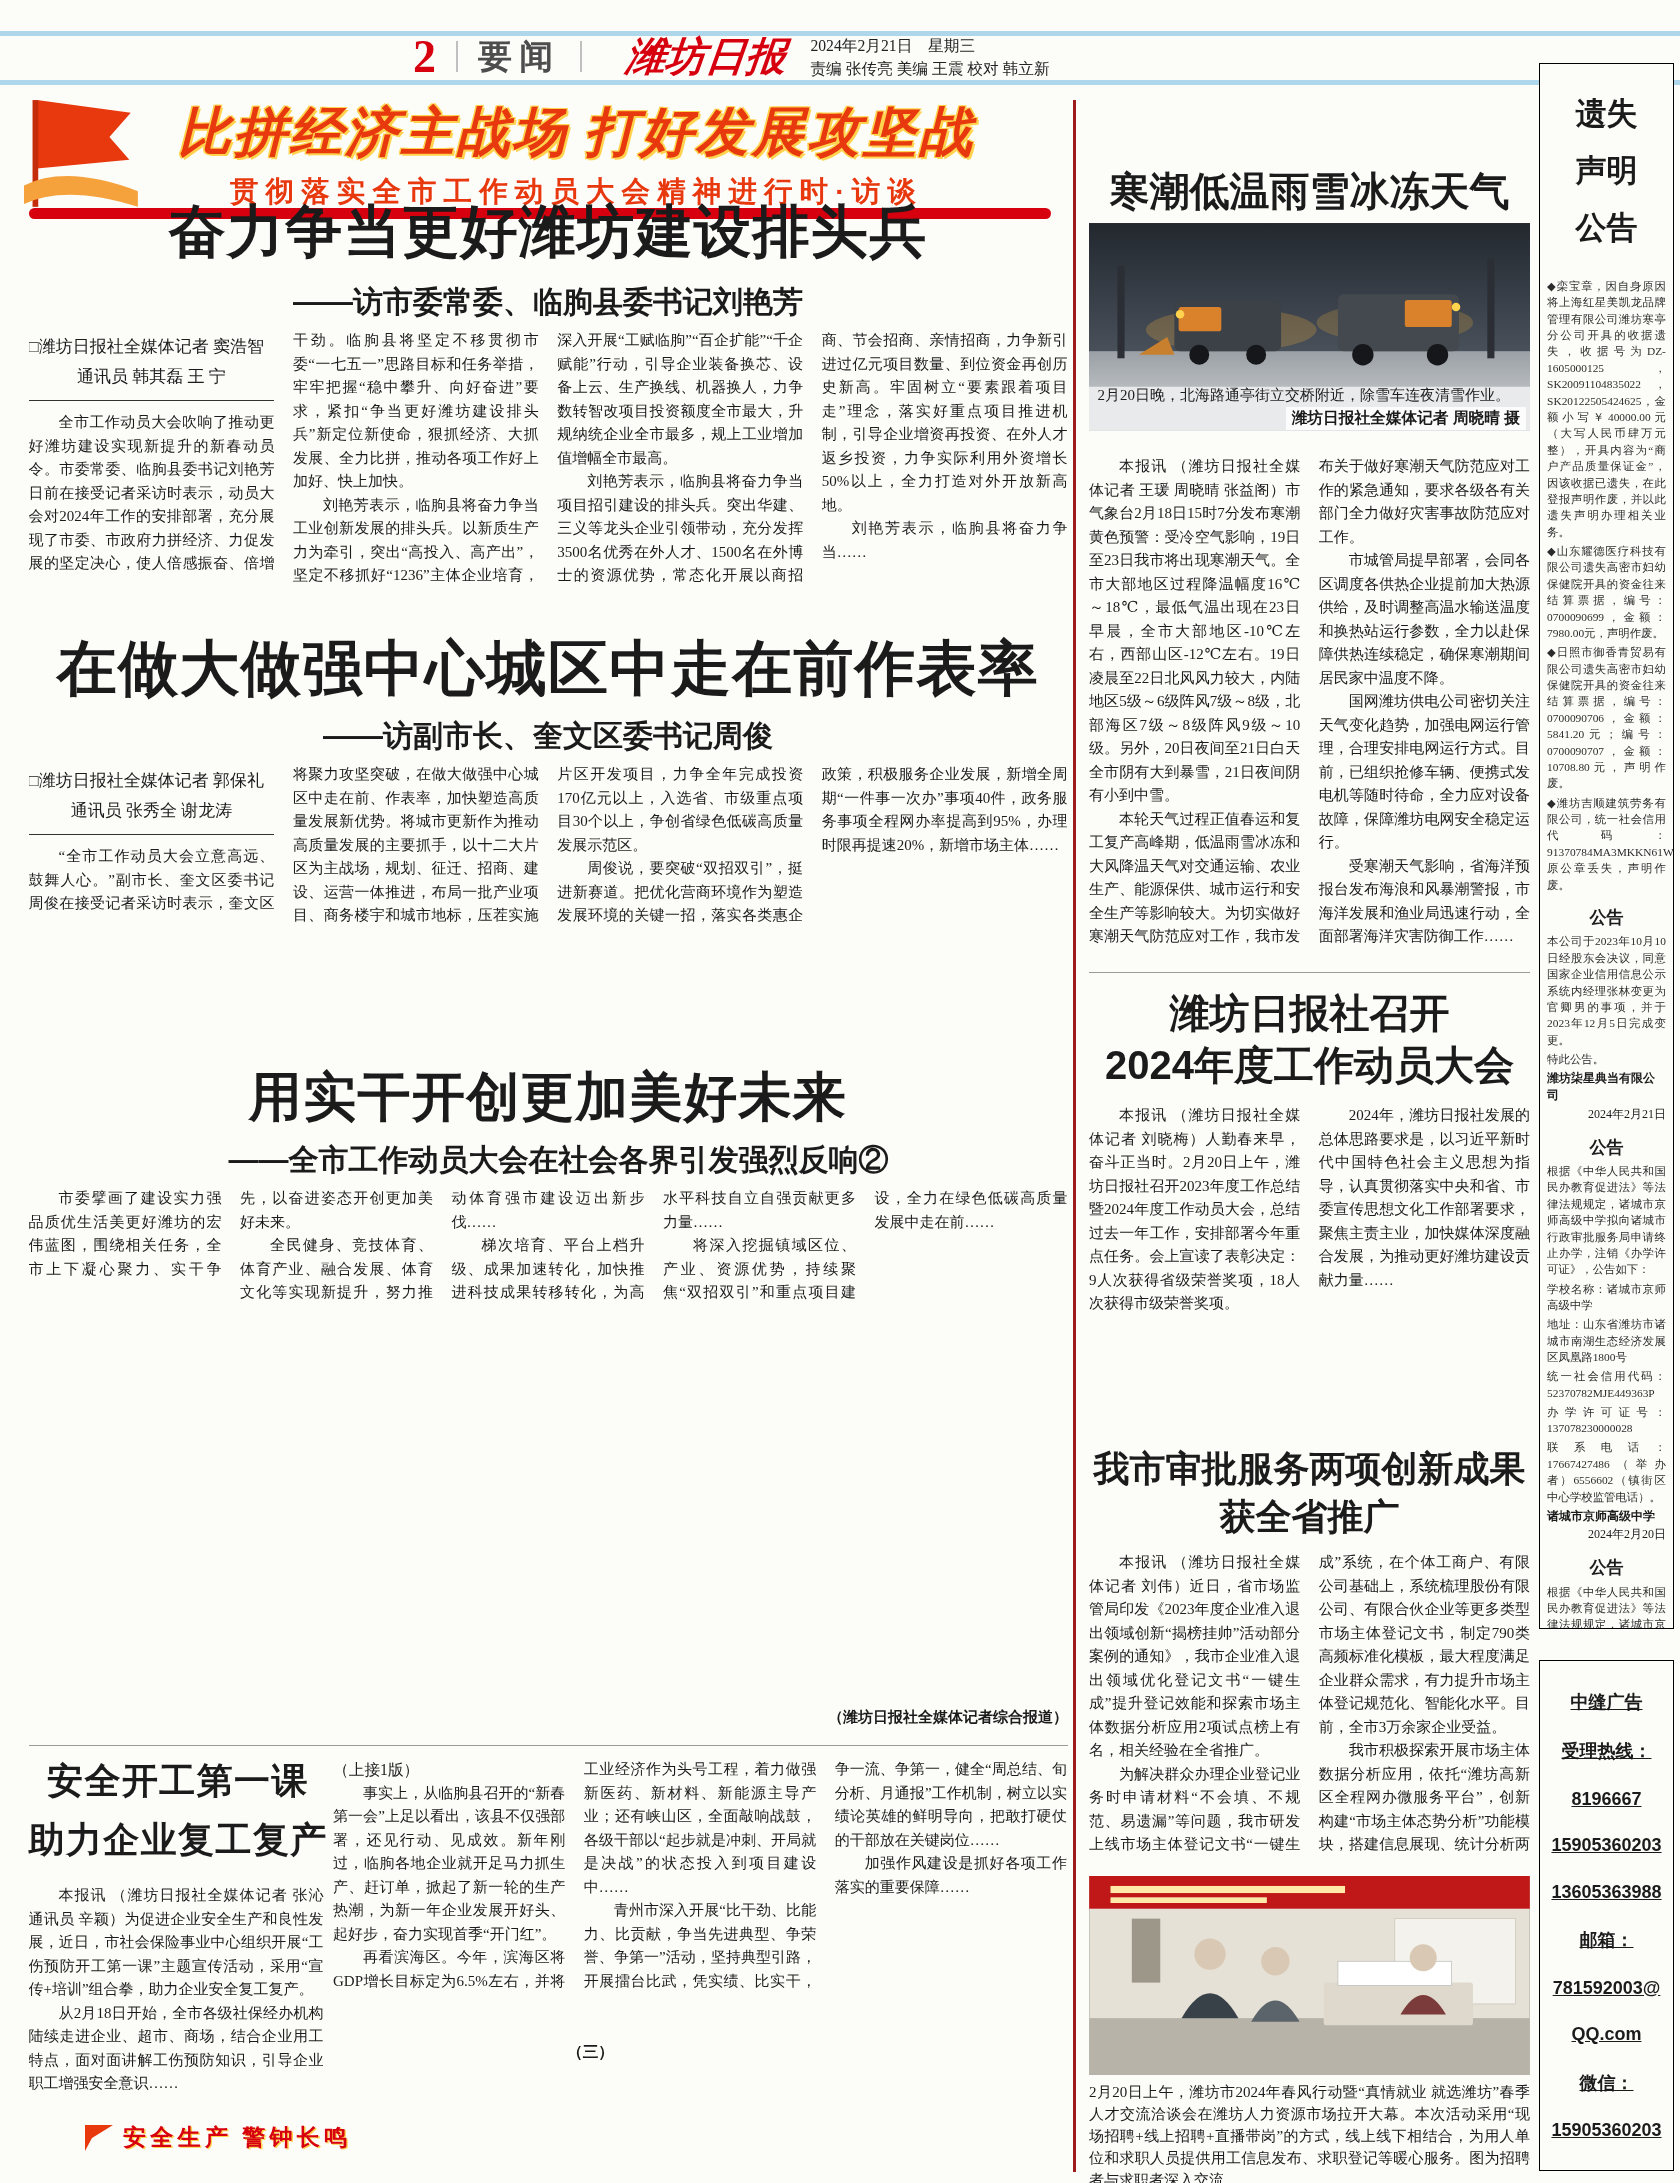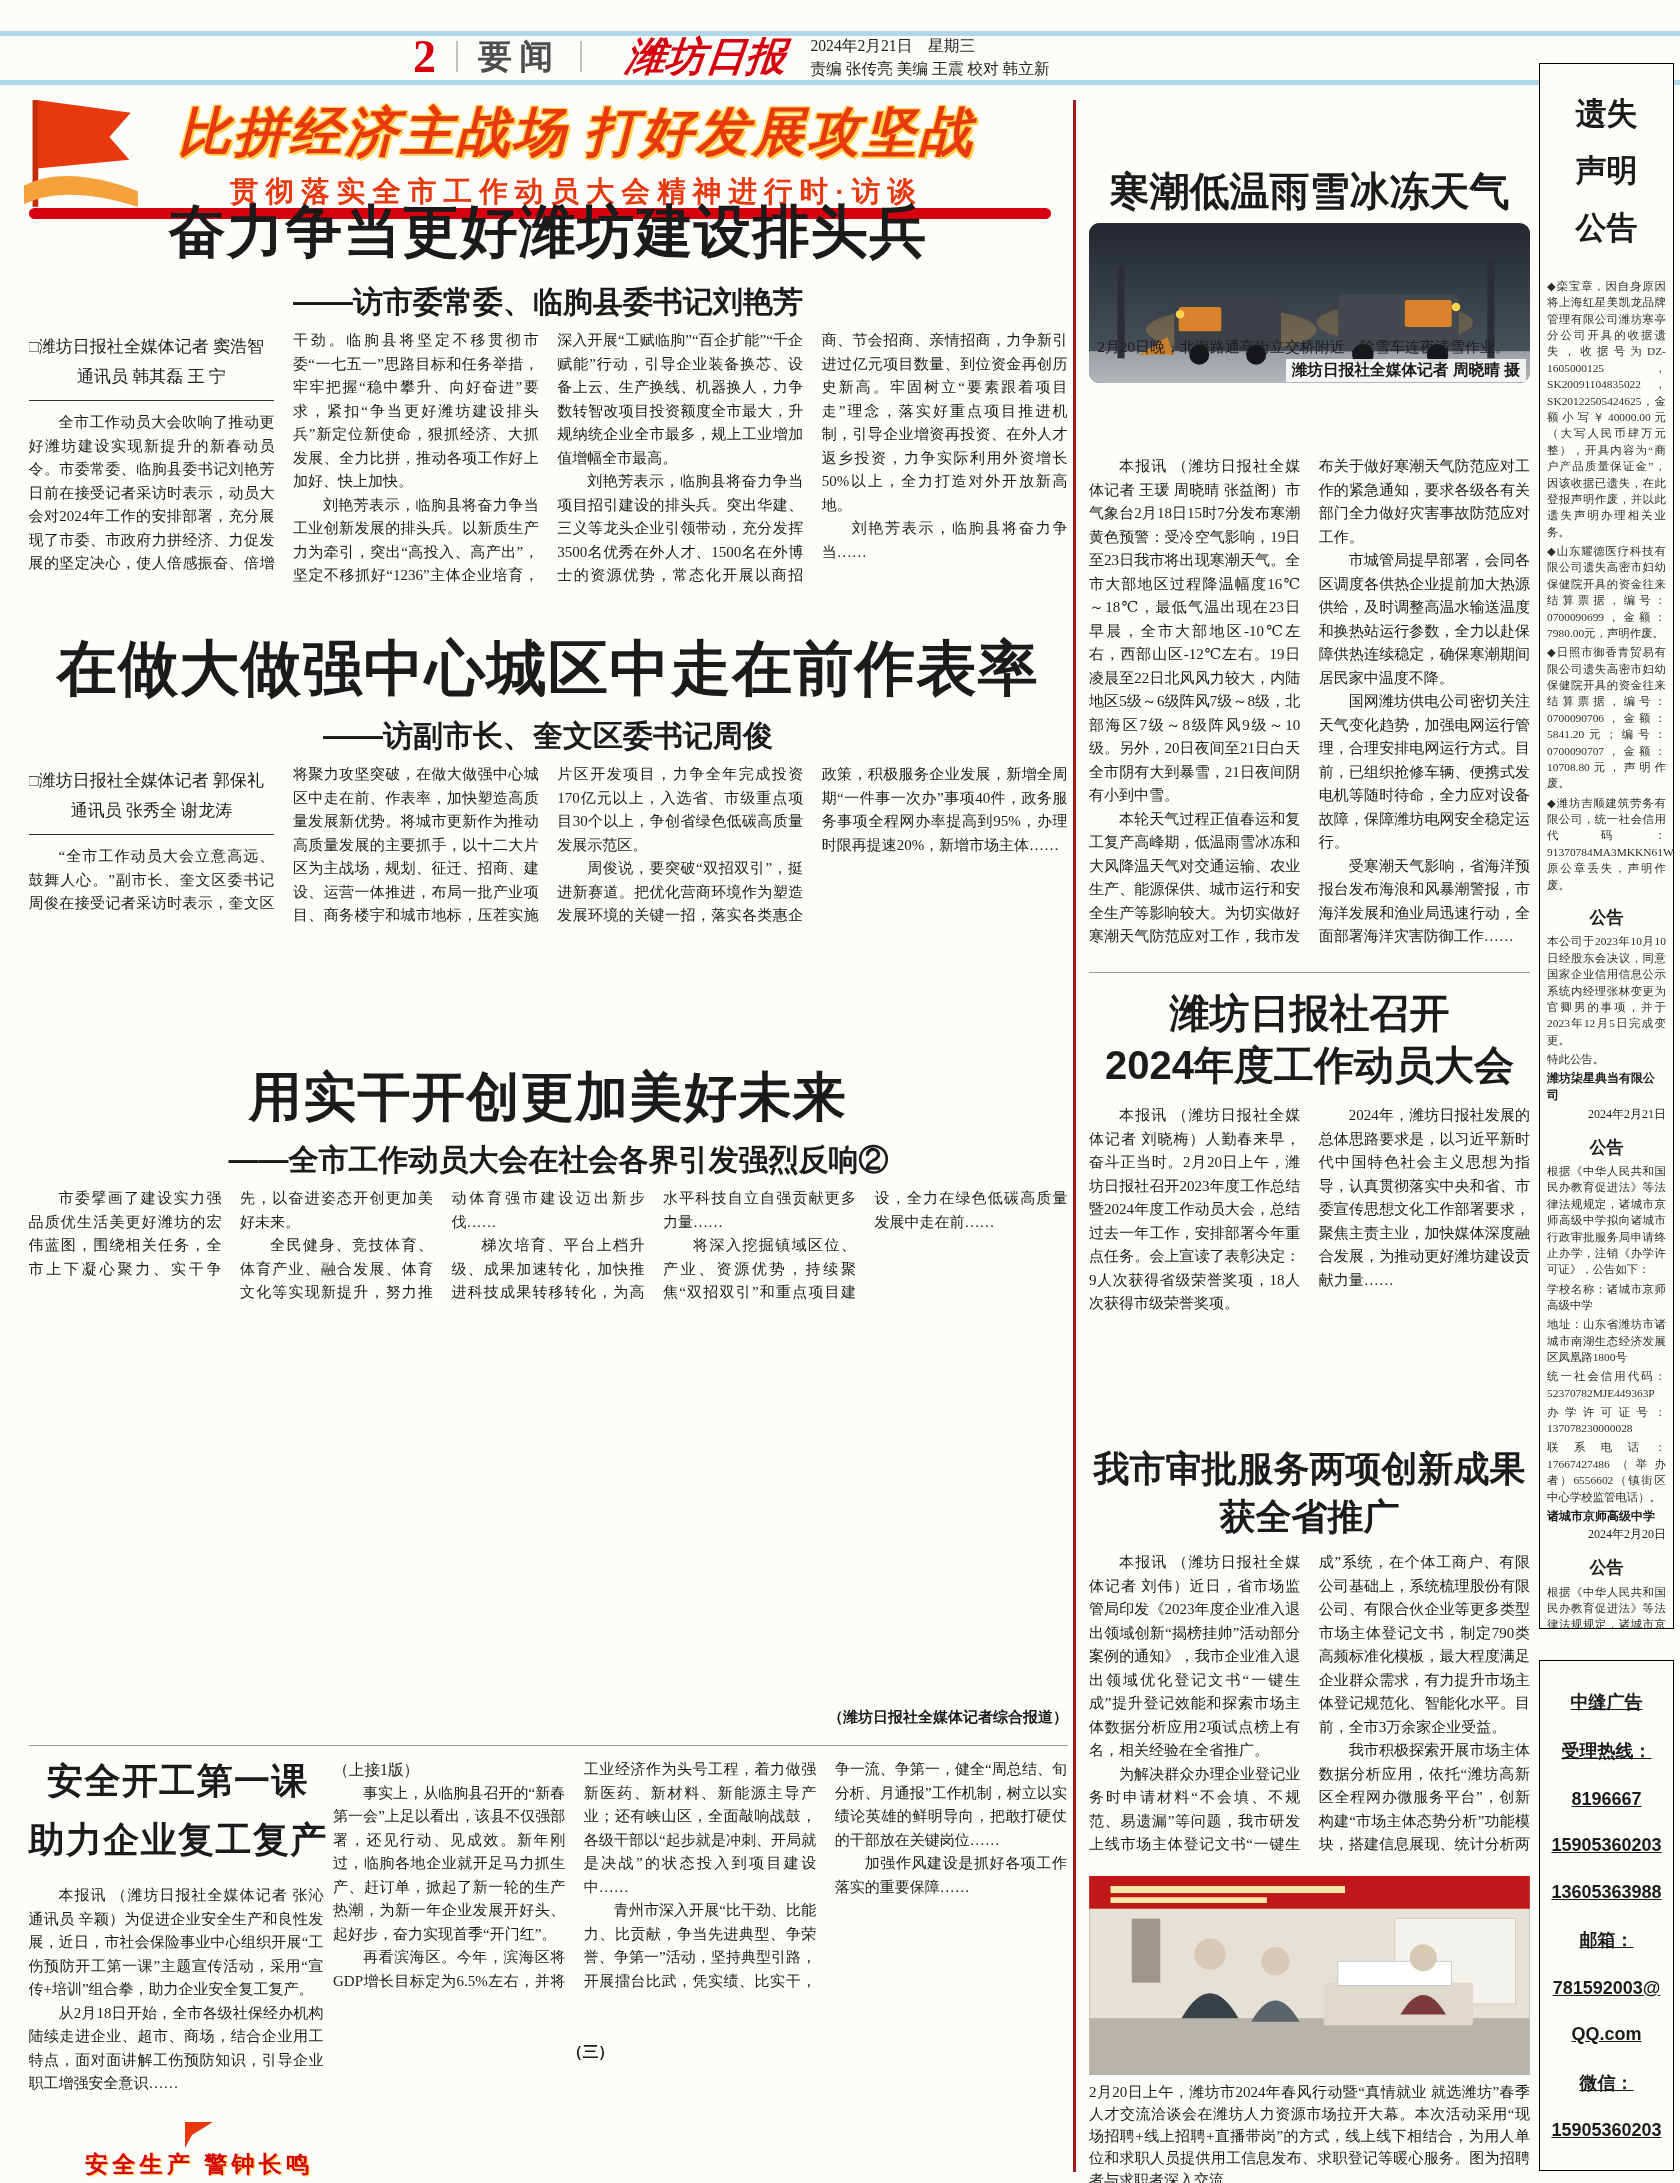--- a/index.html
+++ b/index.html
@@ -62,21 +62,21 @@
   .cl-title{margin:11.4px 0 21.3px;}
   .cl-items p, .notice-lines p{font-size:11.4px;line-height:16.4px;text-align:justify;margin:0 0 2.8px;color:#2c2c2c;text-indent:0;}
   .notice-title{text-align:center;font-size:17px;font-weight:bold;margin:13px 0 4.3px;}
   .notice-signer{font-size:12px;font-weight:bold;margin-top:1.4px;}
   .notice-date{font-size:12px;text-align:right;margin-top:1.4px;}
 
   .ml-box{border:1.4px solid #000;box-sizing:border-box;padding:28.5px 5.7px;display:flex;flex-direction:column;
           justify-content:space-between;align-items:center;background:#fcfcf9;text-decoration:underline;}
   .ml-box p{margin:0;font-family:"Liberation Sans",sans-serif;font-weight:bold;font-size:18px;text-align:center;}
 
-  .slogan{display:flex;align-items:center;gap:1px;flex-direction:column;}
+  .slogan{display:flex;align-items:center;gap:10px;}
   .slogan-flag{width:0;height:0;border-top:13px solid #e8380d;border-bottom:13px solid transparent;border-right:21.3px solid transparent;border-left:7.1px solid #e8380d;}
   .slogan-text{font-size:23px;font-weight:bold;color:#d6000f;letter-spacing:4.3px;
       text-shadow:1.4px 1.4px 0 #ffd34d;}
   .cont-mark{font-size:15.7px;font-weight:bold;}
 </style>
 </head>
 <body>
 
 <div id="page">
 
@@ -169,21 +169,21 @@
         <p>事实上，从临朐县召开的“新春第一会”上足以看出，该县不仅强部署，还见行动、见成效。新年刚过，临朐各地企业就开足马力抓生产、赶订单，掀起了新一轮的生产热潮，为新一年企业发展开好头、起好步，奋力实现首季“开门红”。</p>
         <p>再看滨海区。今年，滨海区将GDP增长目标定为6.5%左右，并将工业经济作为头号工程，着力做强新医药、新材料、新能源主导产业；还有峡山区，全面敲响战鼓，各级干部以“起步就是冲刺、开局就是决战”的状态投入到项目建设中……</p>
         <p>青州市深入开展“比干劲、比能力、比贡献，争当先进典型、争荣誉、争第一”活动，坚持典型引路，开展擂台比武，凭实绩、比实干，争一流、争第一，健全“周总结、旬分析、月通报”工作机制，树立以实绩论英雄的鲜明导向，把敢打硬仗的干部放在关键岗位……</p>
         <p>加强作风建设是抓好各项工作落实的重要保障……</p>
       </div>
   </div>
   <div class="abs cont-mark center" style="left:498px;top:2042px;width:185px;">（三）</div>
 
   <div class="abs r-headline center" style="left:1089px;top:169px;width:441px;font-size:40px;">寒潮低温雨雪冰冻天气</div>
 
-  <div class="abs photo" style="left:1089px;top:223px;width:441px;height:160px;border-radius:11px;">
+  <div class="abs photo" style="left:1089px;top:223px;width:441px;height:208px;">
     <svg width="441" height="208" viewBox="0 0 620 292">
       <defs>
         <linearGradient id="sky" x1="0" y1="0" x2="0" y2="1">
           <stop offset="0" stop-color="#23282f"></stop>
             <stop offset="1" stop-color="#4a525c"></stop>
         </linearGradient>
         <linearGradient id="road" x1="0" y1="0" x2="0" y2="1">
           <stop offset="0" stop-color="#9aa0a5"></stop>
             <stop offset="1" stop-color="#d8dadc"></stop>
         </linearGradient>

